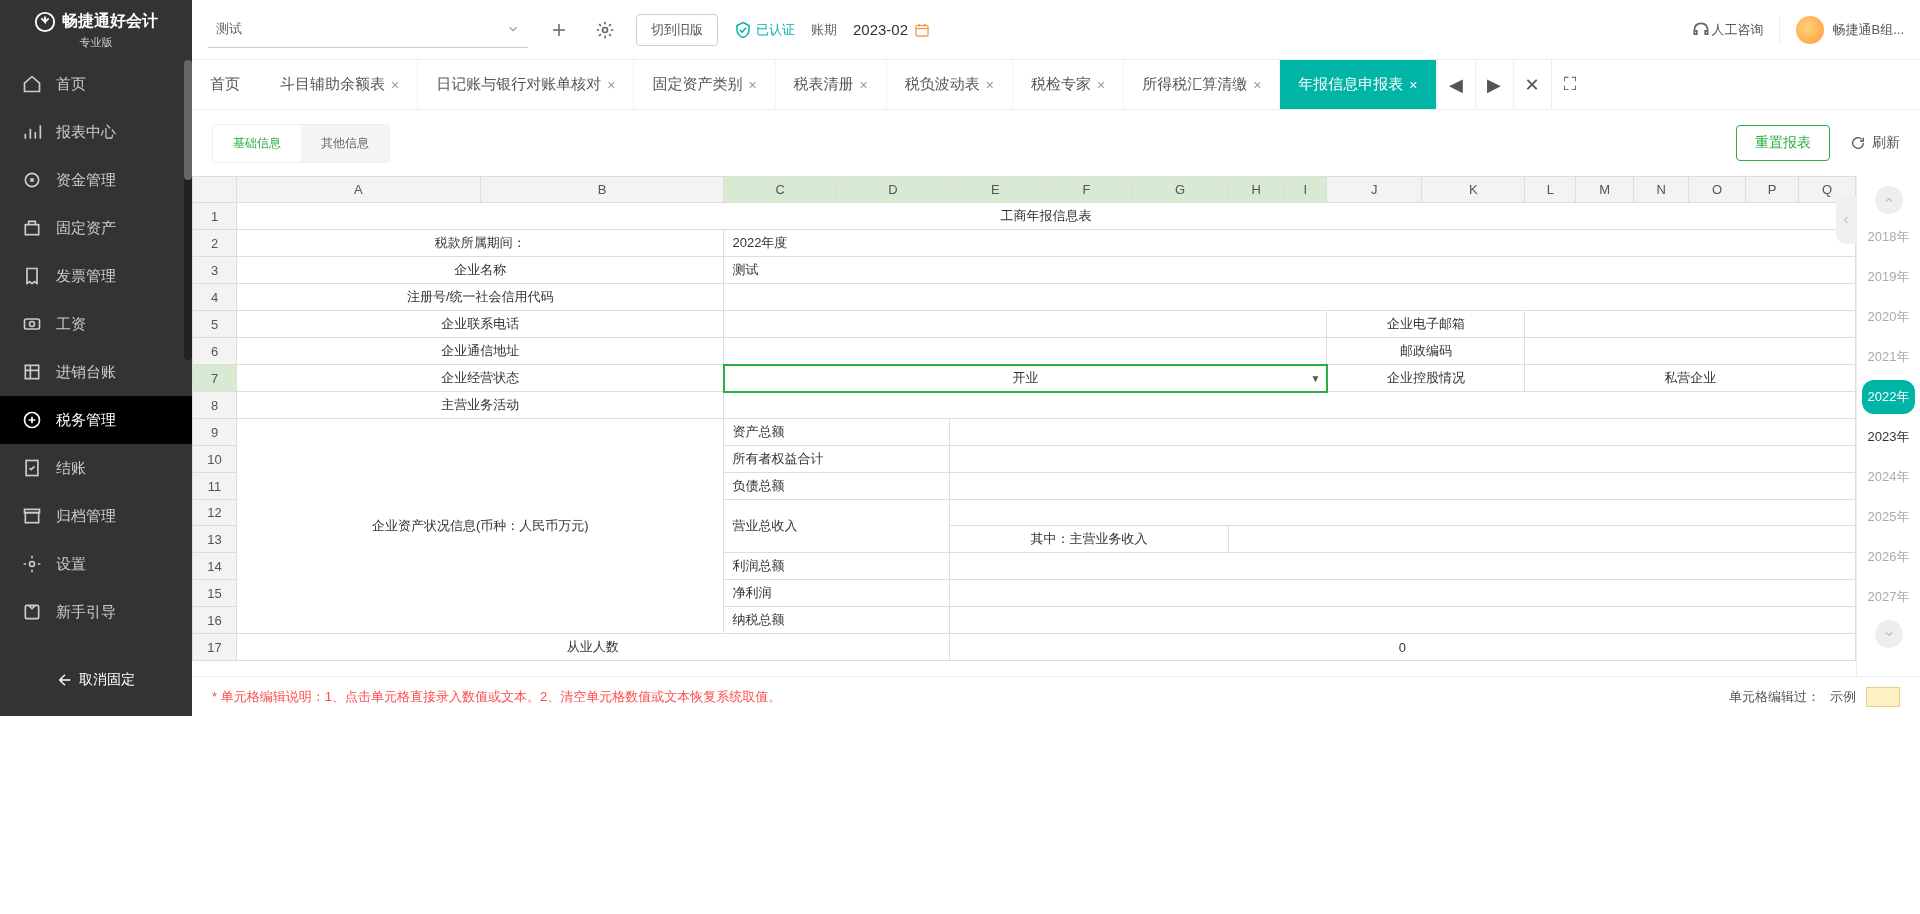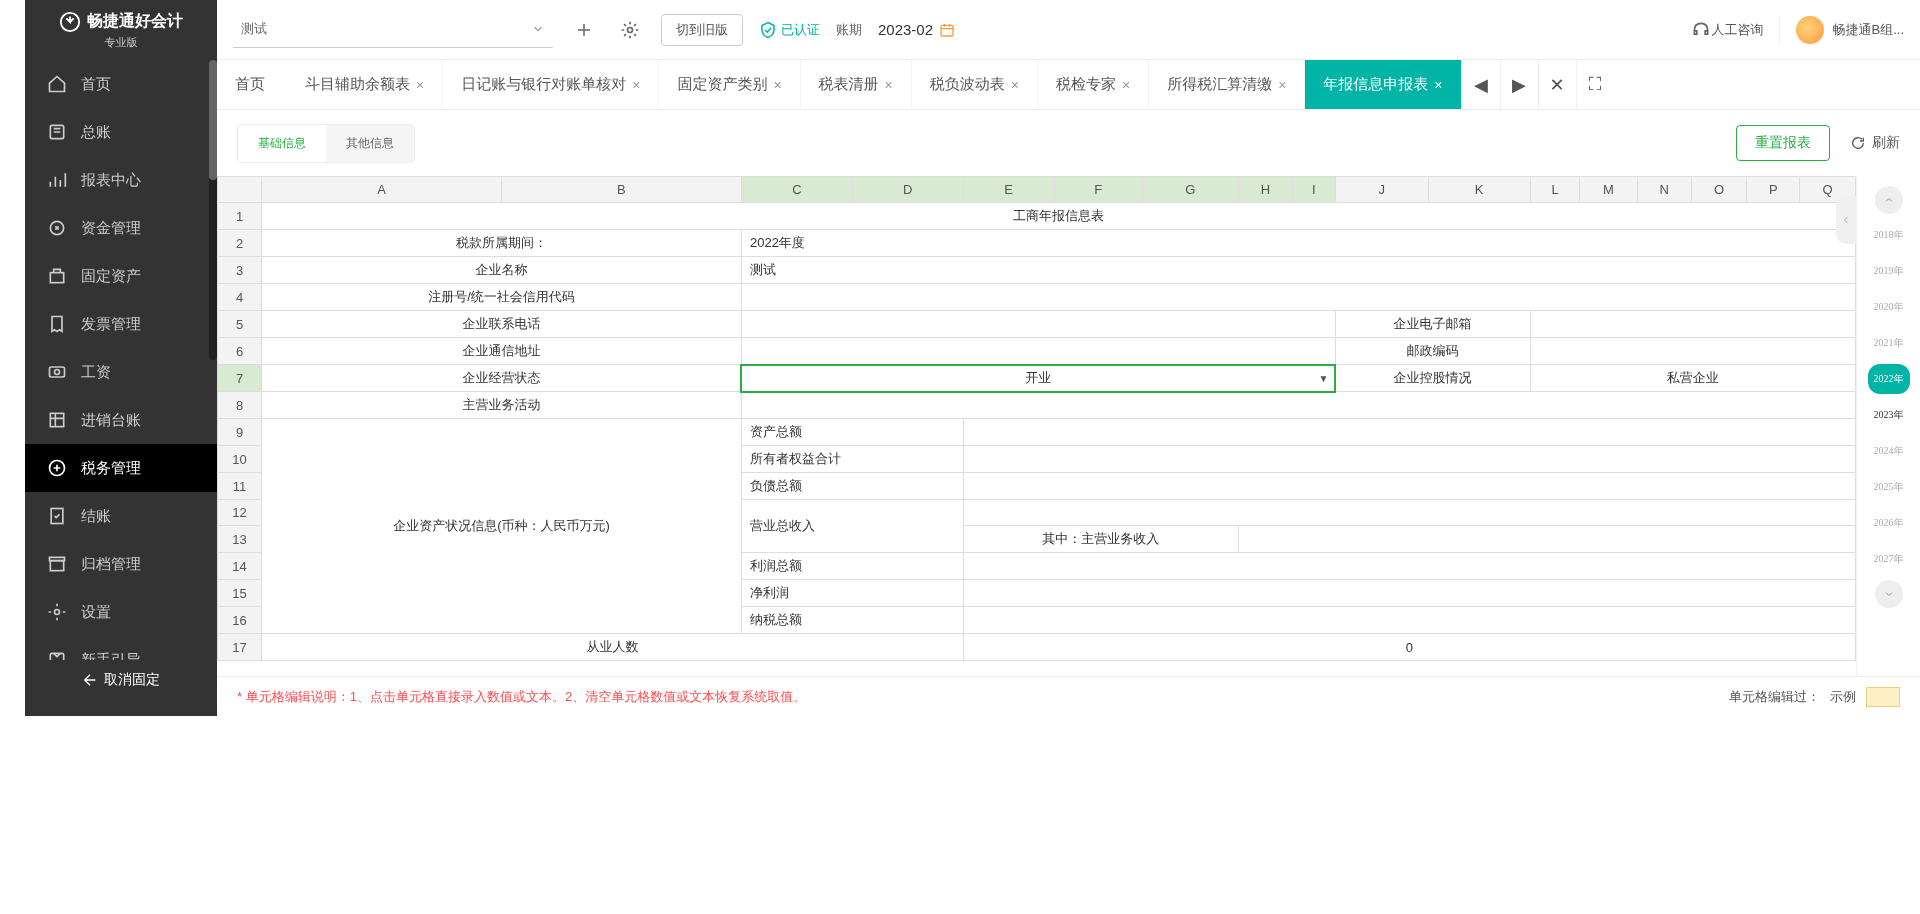--- a/index.html
+++ b/index.html
@@ -1,18 +1,18 @@
 <!DOCTYPE html>
 <html><head>
 <meta charset="utf-8">
 <style>
 * { box-sizing: border-box; margin: 0; padding: 0; }
 body { font-family: "Microsoft YaHei", sans-serif; font-size: 13px; color: #333; background: #fff; overflow: hidden; }
 
-.app { display: flex; height: 716px; width: 1920px; padding-left: 25px; }
+.app { display: flex; height: 716px; width: 1920px; }
 
 
 .sidebar { width: 192px; background: #333; color: #ccc; display: flex; flex-direction: column; position: relative; }
 .logo-area { height: 60px; display: flex; flex-direction: column; align-items: center; justify-content: center; color: #fff; background: #333; }
 .logo-row { display: flex; align-items: center; gap: 6px; }
 .logo-icon { width: 22px; height: 22px; }
 .logo-text { font-size: 16px; font-weight: bold; color: #fff; }
 .logo-sub { font-size: 11px; color: #ccc; margin-top: 2px; }
 .nav { flex: 1; overflow-y: auto; }
 .nav-item { display: flex; align-items: center; gap: 14px; padding: 14px 22px; cursor: pointer; color: #ccc; font-size: 15px; }
@@ -68,21 +68,21 @@
 .grid .corner { background: #f3f3f3; width: 44px; }
 .grid .selh { background: #d9ead3; }
 .title-cell { text-align: center; font-size: 17px; font-weight: 500; }
 .label-cell { text-align: center; }
 .active-cell { position: relative; outline: 2px solid #2aad42; outline-offset: -1px; text-align: center; }
 .dd-arrow { position: absolute; right: 6px; top: 50%; transform: translateY(-50%); font-size: 10px; color: #555; }
 
 
 .year-panel { width: 64px; background: #fff; border-left: 1px solid #eee; display: flex; flex-direction: column; align-items: center; padding-top: 10px; gap: 6px; }
 .year-btn-nav { width: 28px; height: 28px; border-radius: 50%; background: #eee; display: flex; align-items: center; justify-content: center; cursor: pointer; color: #999; }
-.year-item { padding: 8px 6px; cursor: pointer; color: #aaa; font-size: 10px; border-radius: 12px; font-family: Liberation Serif, serif; }
+.year-item { padding: 8px 6px; cursor: pointer; color: #aaa; font-size: 13px; border-radius: 12px; }
 .year-item.enabled { color: #333; }
 .year-item.active { background: #00b4a6; color: #fff; }
 
 
 .footer { height: 40px; border-top: 1px solid #eee; display: flex; align-items: center; padding: 0 20px; }
 .hint { color: #ff4d4f; font-size: 13px; }
 .footer-spacer { flex: 1; }
 .edit-status { display: flex; align-items: center; gap: 10px; color: #555; font-size: 13px; }
 .legend-box { width: 34px; height: 20px; background: #ffefc4; border: 1px solid #e6d180; }
 
@@ -103,27 +103,20 @@
         <span class="logo-text">畅捷通好会计</span>
       </div>
       <span class="logo-sub">专业版</span>
     </div>
     <div class="nav" id="nav">
         <div class="nav-item">
           <svg width="20" height="20" viewBox="0 0 24 24">
             <path d="M3 11 L12 3 L21 11 L21 21 L3 21 Z" fill="none" stroke="currentColor" stroke-width="2"></path>
           </svg>
           <span>首页</span>
-        </div>
-        <div class="nav-item">
-          <svg width="20" height="20" viewBox="0 0 24 24">
-            <rect x="4" y="4" width="16" height="16" rx="2" fill="none" stroke="currentColor" stroke-width="2"></rect>
-            <path d="M8 8 L16 8 M8 12 L16 12" stroke="currentColor" stroke-width="2"></path>
-          </svg>
-          <span>总账</span>
         </div>
         <div class="nav-item">
           <svg width="20" height="20" viewBox="0 0 24 24">
             <path d="M4 20 L4 14 M10 20 L10 8 M16 20 L16 12 M22 20 L22 4" stroke="currentColor" stroke-width="2"></path>
           </svg>
           <span>报表中心</span>
         </div>
         <div class="nav-item">
           <svg width="20" height="20" viewBox="0 0 24 24">
             <circle cx="12" cy="12" r="8" fill="none" stroke="currentColor" stroke-width="2"></circle>

